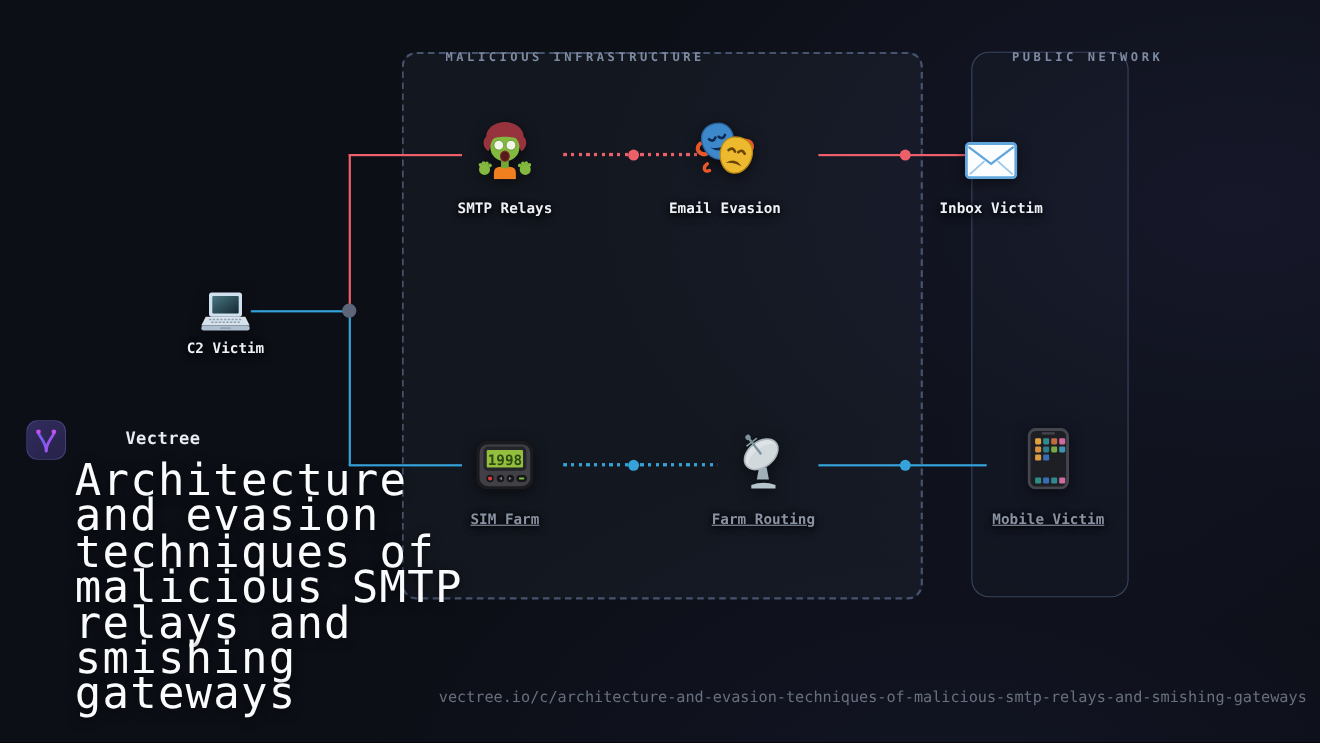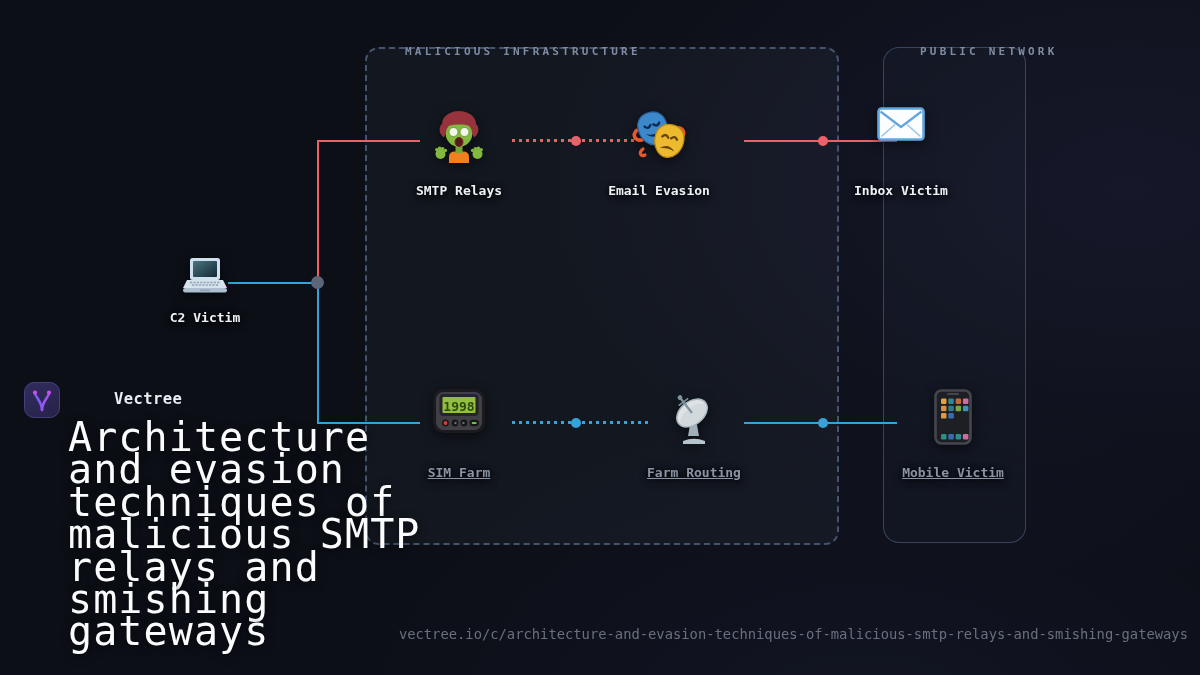--- a/index.html
+++ b/index.html
@@ -37,21 +37,21 @@
   .h-dotted{height:3px;background:transparent;}
   .h-dotted.red{background:repeating-linear-gradient(90deg,var(--email-path,#ee6069) 0 3px,transparent 3px 7px);}
   .h-dotted.blue{background:repeating-linear-gradient(90deg,var(--sms-path,#35a3da) 0 3px,transparent 3px 7px);}
   .dot{position:absolute;border-radius:50%;}
   .dot.mid{width:10px;height:10px;}
   .dot.red{background:var(--email-path,#ee6069);}
   .dot.blue{background:var(--sms-path,#35a3da);}
   .dot.junction{width:13px;height:13px;background:var(--junction-dot,#5d6679);}
   
   .node{position:absolute;width:120px;display:flex;flex-direction:column;align-items:center;}
-  .icon-wrap{height:56px;display:flex;align-items:flex-start;justify-content:center;
+  .icon-wrap{height:56px;display:flex;align-items:flex-end;justify-content:center;
     filter:drop-shadow(0 3px 6px rgba(0,0,0,0.55));}
   .node-label{
     margin-top:20px;font-size:13px;font-weight:bold;line-height:16px;white-space:nowrap;
     text-shadow:0 2px 8px rgba(0,0,0,0.9),0 0 4px rgba(0,0,0,0.6);
   }
   .node-label.bright{color:var(--label-bright,#eef1f6);}
   .node-label.muted{color:var(--label-muted,#8a93a4);text-decoration:underline;}
   
   .logo-box{
     position:absolute;left:24px;top:382px;width:34px;height:34px;border-radius:10px;

